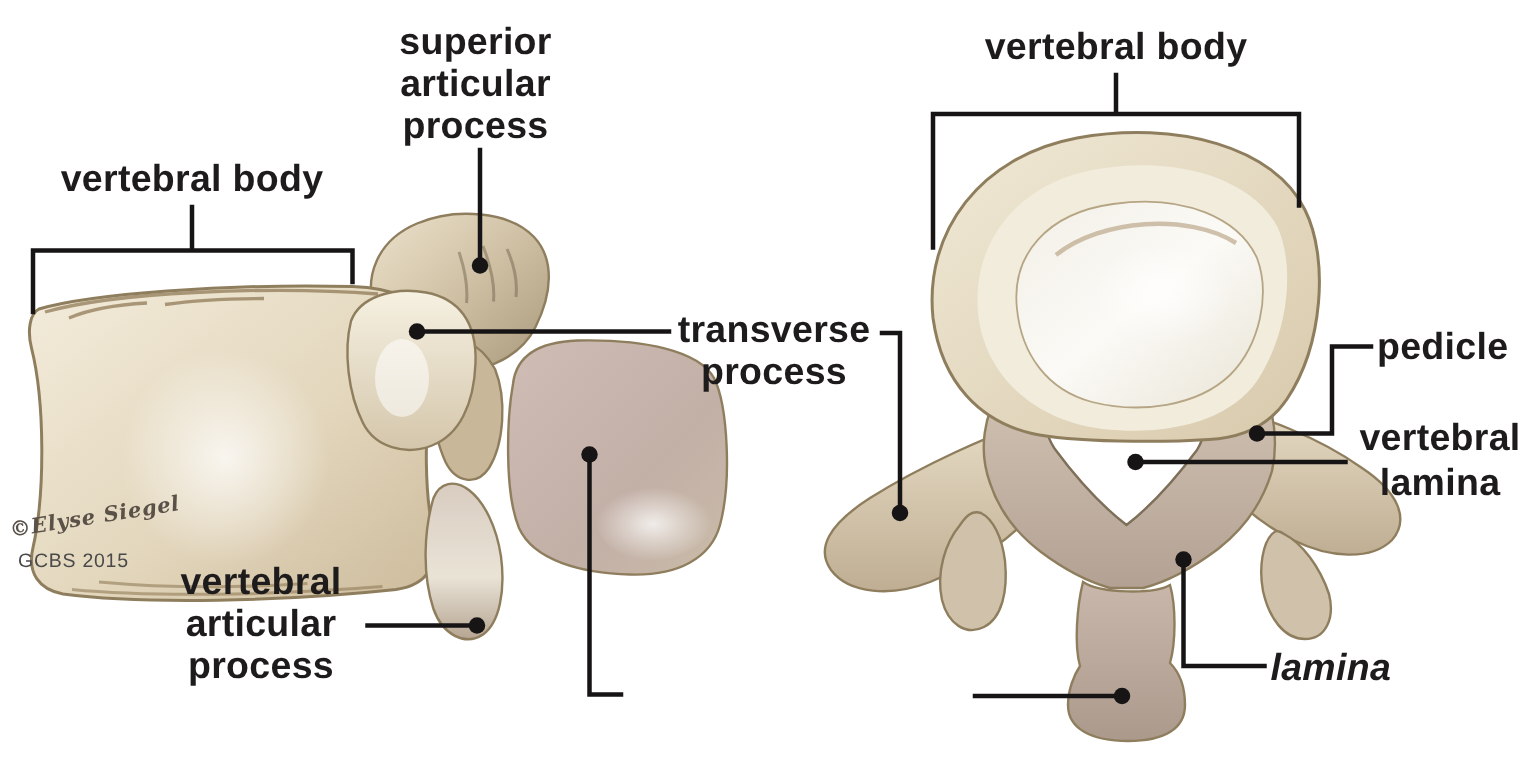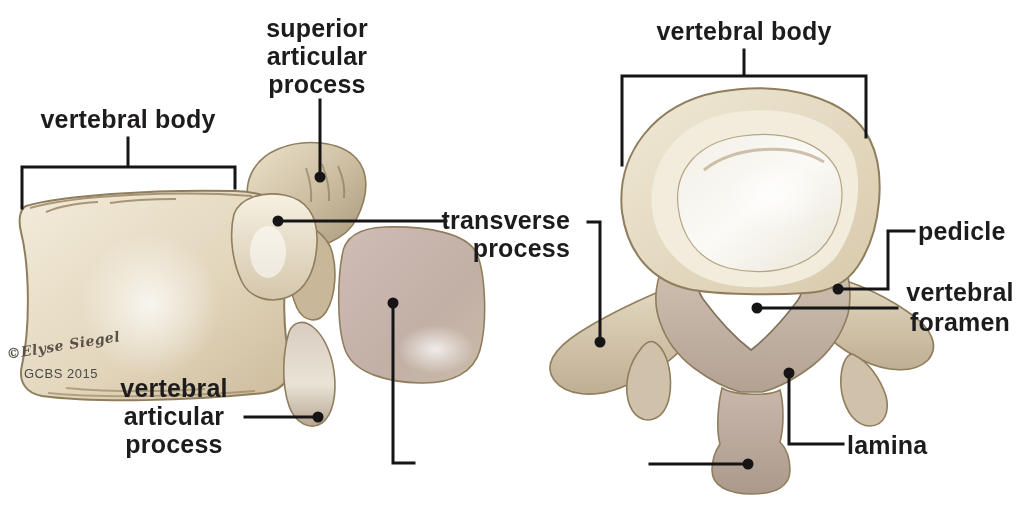--- a/index.html
+++ b/index.html
@@ -168,29 +168,29 @@
         <path d="M843,444 L789,444 L789,378"></path>
         <circle cx="789" cy="373" r="5.5" fill="#171415" stroke="none"></circle>
       </g>
     </g>
   </svg>
 
   <div class="label centerx nowrap" style="left:128px; top:105px;">vertebral body</div>
 
   <div class="label centerx" style="left:317px; top:4px; width:132px;margin-top:10px;">superior articular process</div>
 
-  <div class="label centerx" style="left:494px; top:206px; width:152px;text-align:right;">transverse process</div>
+  <div class="label centerx" style="left:516px; top:206px; width:152px;">transverse process</div>
 
   <div class="label centerx" style="left:174px; top:374px; width:124px;">vertebral articular process</div>
 
 
   <div class="label centerx nowrap" style="left:744px; top:17px;">vertebral body</div>
 
   <div class="label leftalign nowrap" style="left:918px; top:217px;text-align:right;">pedicle</div>
 
-  <div class="label centerx foramen-lines" style="left:960px; top:277px; width:118px;">vertebral foramen</div>
+  <div class="label centerx foramen-lines" style="left:960px; top:277px; width:118px;">vertebral lamina</div>
 
-  <div class="label leftalign nowrap" style="left:847px; top:431px;">lamina</div>
+  <div class="label leftalign nowrap" style="left:847px; top:431px;font-style:italic;">lamina</div>
 
   <div class="signature" style="left:6px; top:338px;">©Elyse Siegel</div>
-  <div class="credit" style="left:24px; top:366px;">GCBS 2015</div>
+  <div class="credit" style="left:12px; top:366px;">GCBS 2015</div>
 
 </div>
 
 </body></html>

